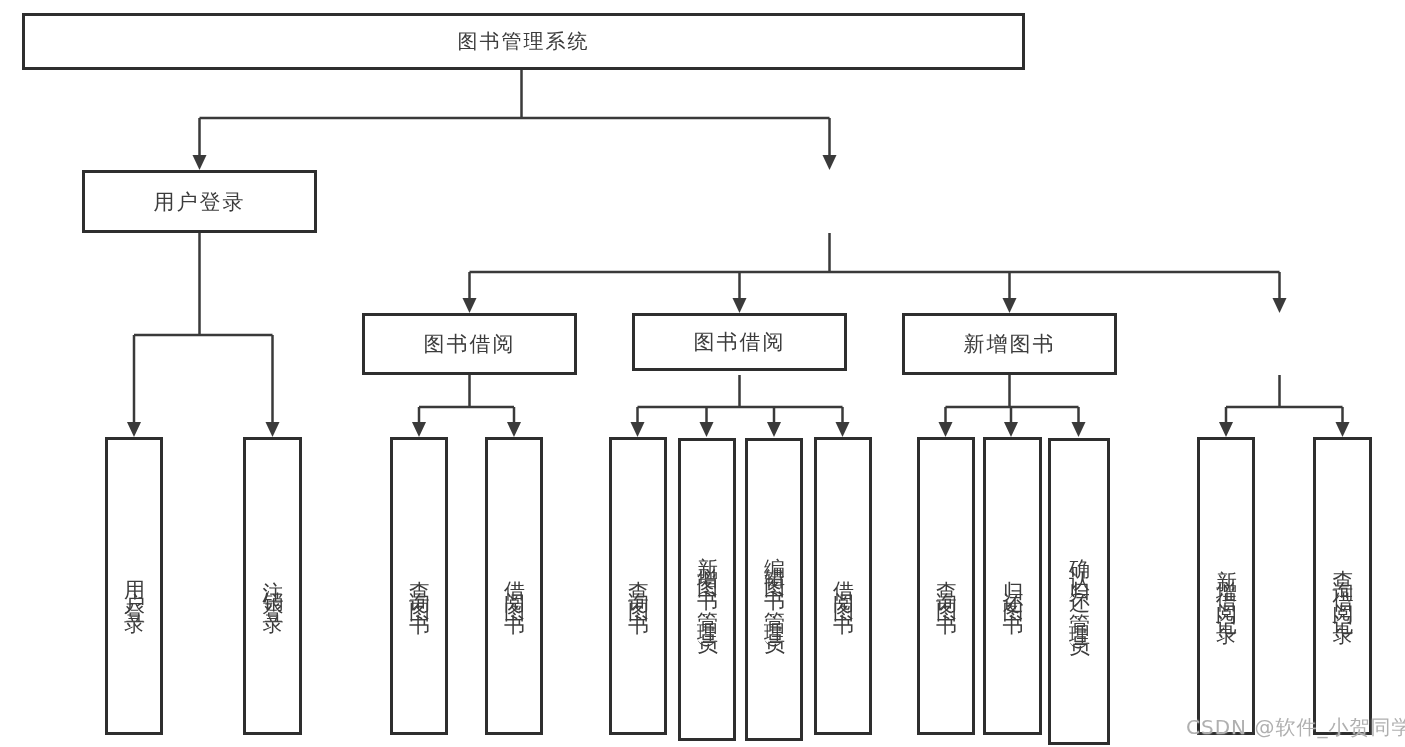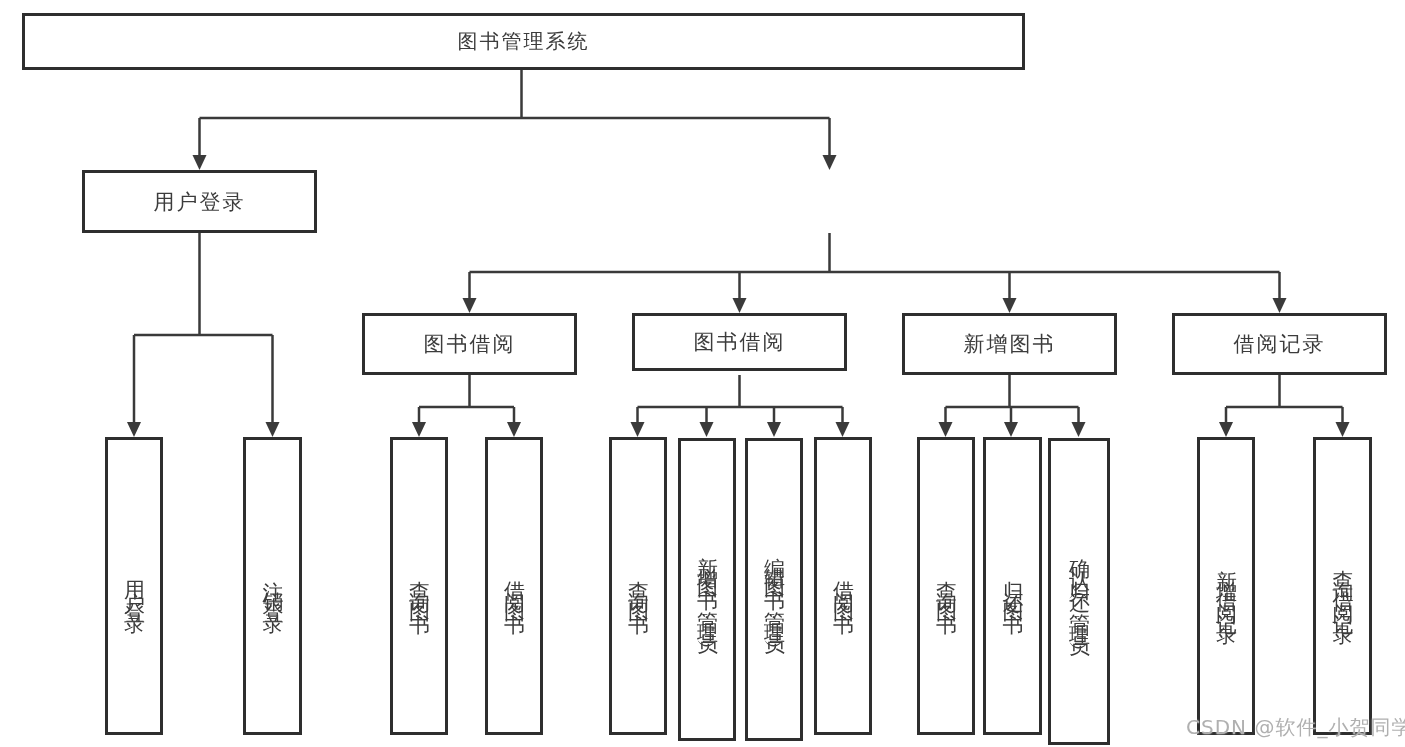--- a/index.html
+++ b/index.html
@@ -123,23 +123,20 @@
 
   <div class="box hbox" style="left:362px;top:313px;width:215px;height:62px">
     <span>图书借阅</span>
   </div>
   <div class="box hbox" style="left:632px;top:313px;width:215px;height:58px">
     <span>图书借阅</span>
   </div>
   <div class="box hbox" style="left:902px;top:313px;width:215px;height:62px">
     <span>新增图书</span>
   </div>
-  <div class="box hbox" style="left:1172px;top:313px;width:215px;height:62px">
-    <span>借阅记录</span>
-  </div>
 
   <div class="box vbox" style="left:105px;top:437px;width:58px;height:298px">
     <span>用户登录</span>
   </div>
   <div class="box vbox" style="left:243px;top:437px;width:59px;height:298px">
     <span>注销登录</span>
   </div>
 
   <div class="box vbox" style="left:390px;top:437px;width:58px;height:298px">
     <span>查询图书</span>

